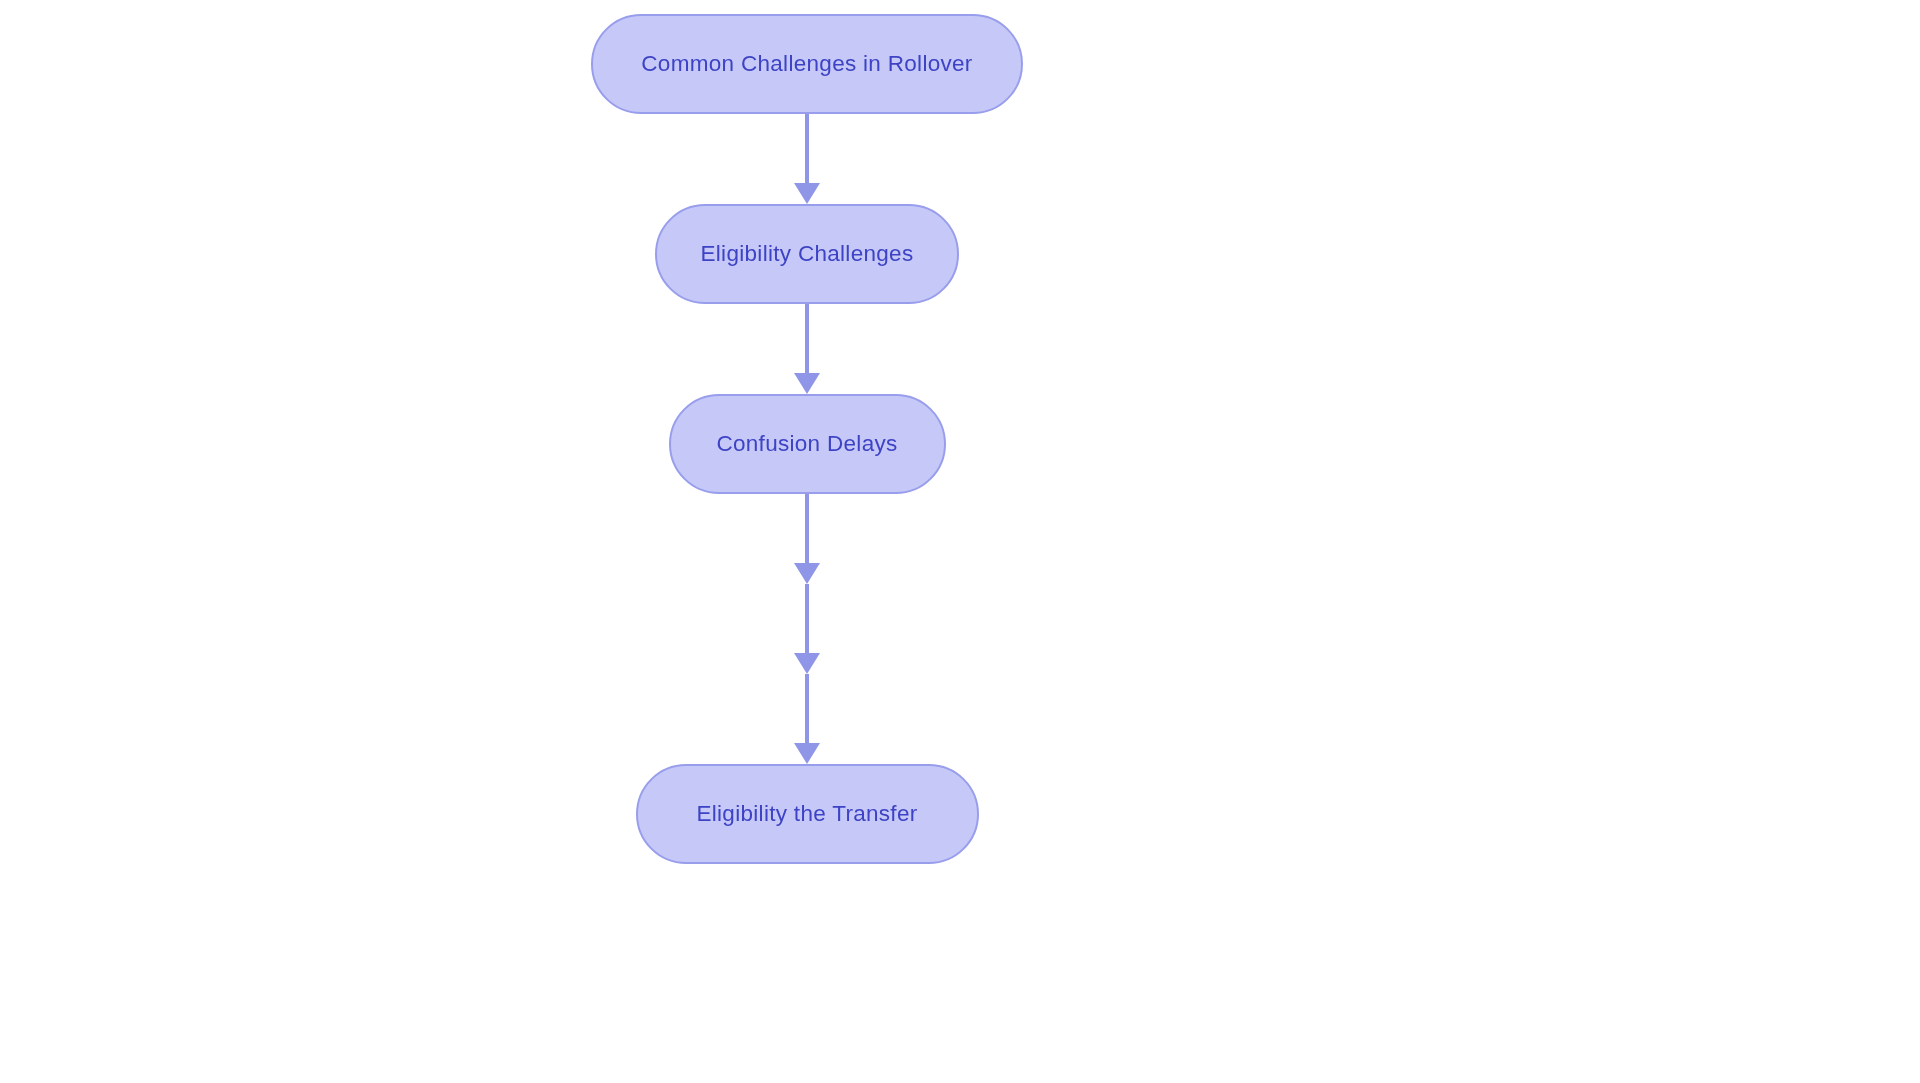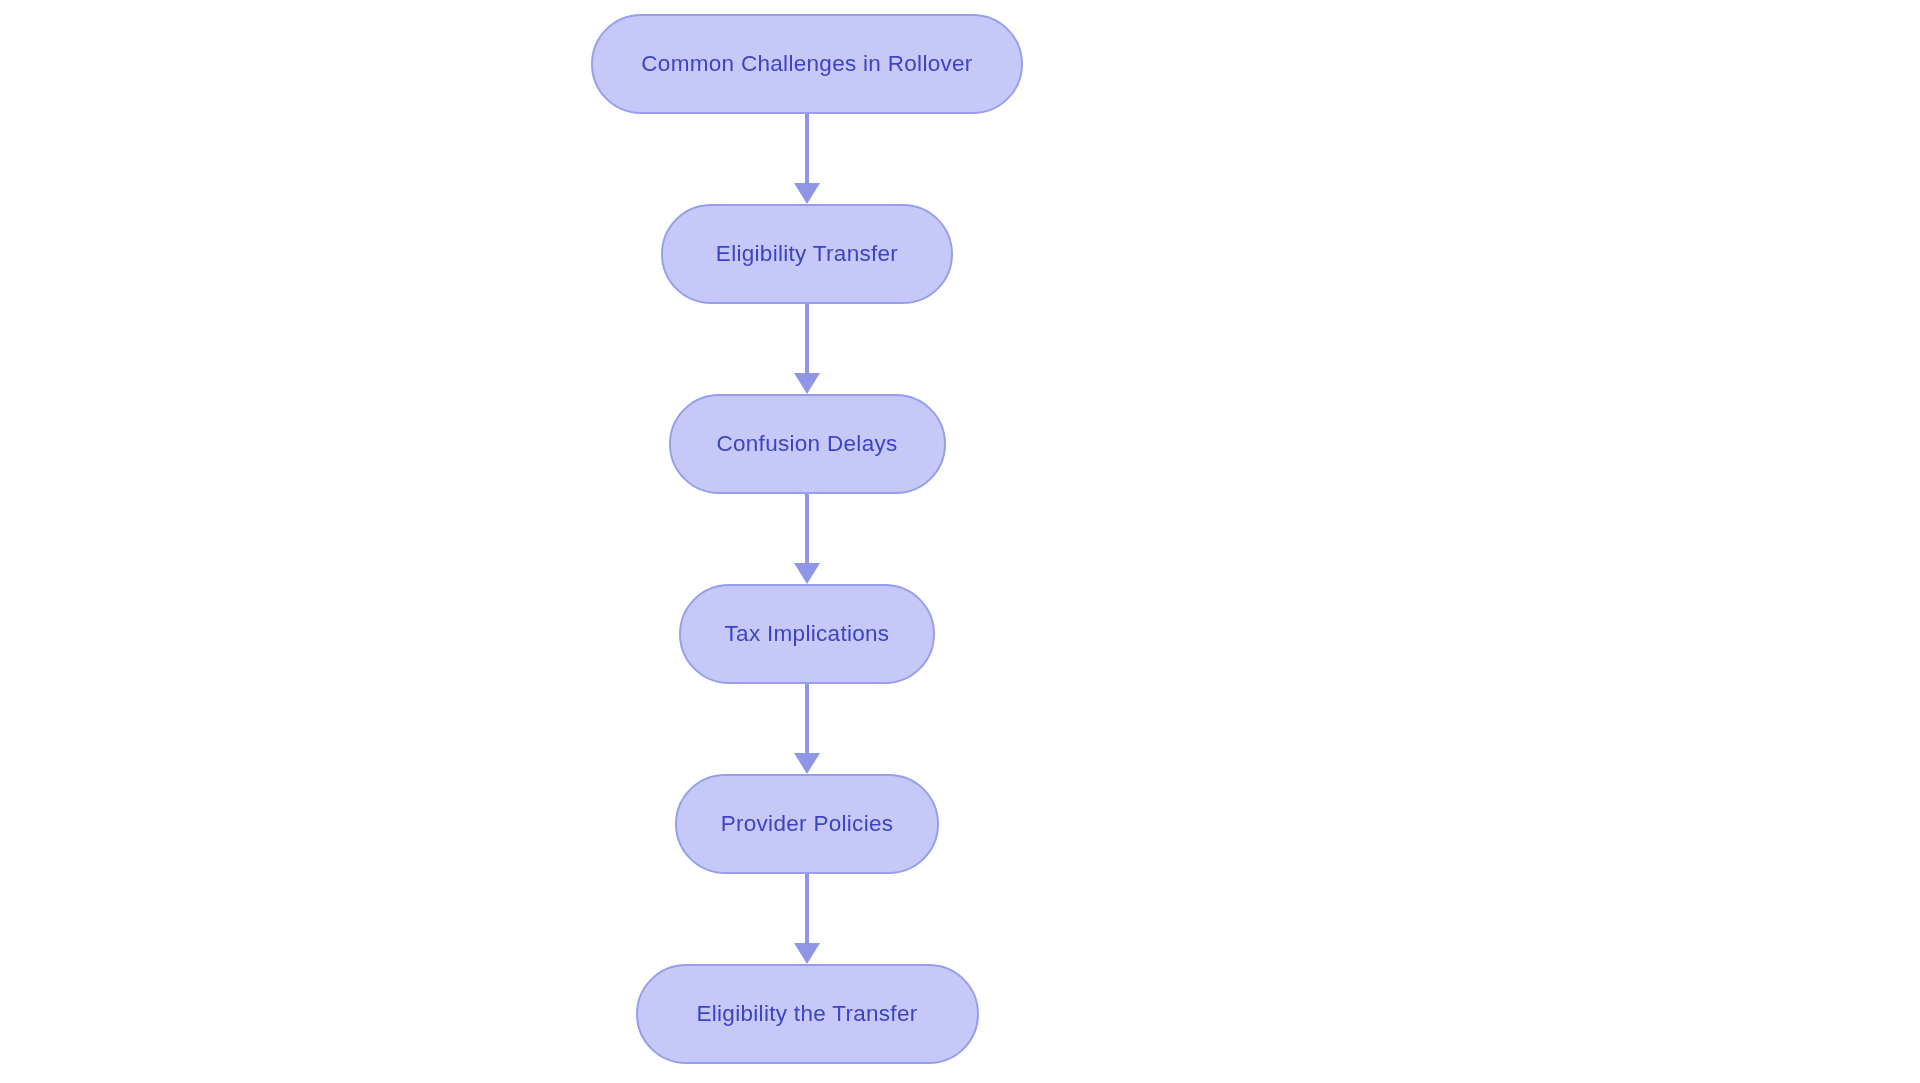--- a/index.html
+++ b/index.html
@@ -82,49 +82,43 @@
   <div class="node n1">
     <span class="node-label">Common Challenges in Rollover</span>
   </div>
 
   <div class="arrow">
     <span class="arrow-line"></span>
     <span class="arrow-head"></span>
   </div>
 
   <div class="node n2">
-    <span class="node-label">Eligibility Transfer</span>
+    <span class="node-label">Eligibility Challenges</span>
   </div>
 
   <div class="arrow">
     <span class="arrow-line"></span>
     <span class="arrow-head"></span>
   </div>
 
   <div class="node n3">
     <span class="node-label">Confusion Delays</span>
   </div>
 
   <div class="arrow">
     <span class="arrow-line"></span>
     <span class="arrow-head"></span>
   </div>
 
-  <div class="node n4">
-    <span class="node-label">Tax Implications</span>
-  </div>
 
   <div class="arrow">
     <span class="arrow-line"></span>
     <span class="arrow-head"></span>
   </div>
 
-  <div class="node n5">
-    <span class="node-label">Provider Policies</span>
-  </div>
 
   <div class="arrow">
     <span class="arrow-line"></span>
     <span class="arrow-head"></span>
   </div>
 
   <div class="node n6">
     <span class="node-label">Eligibility the Transfer</span>
   </div>
 

